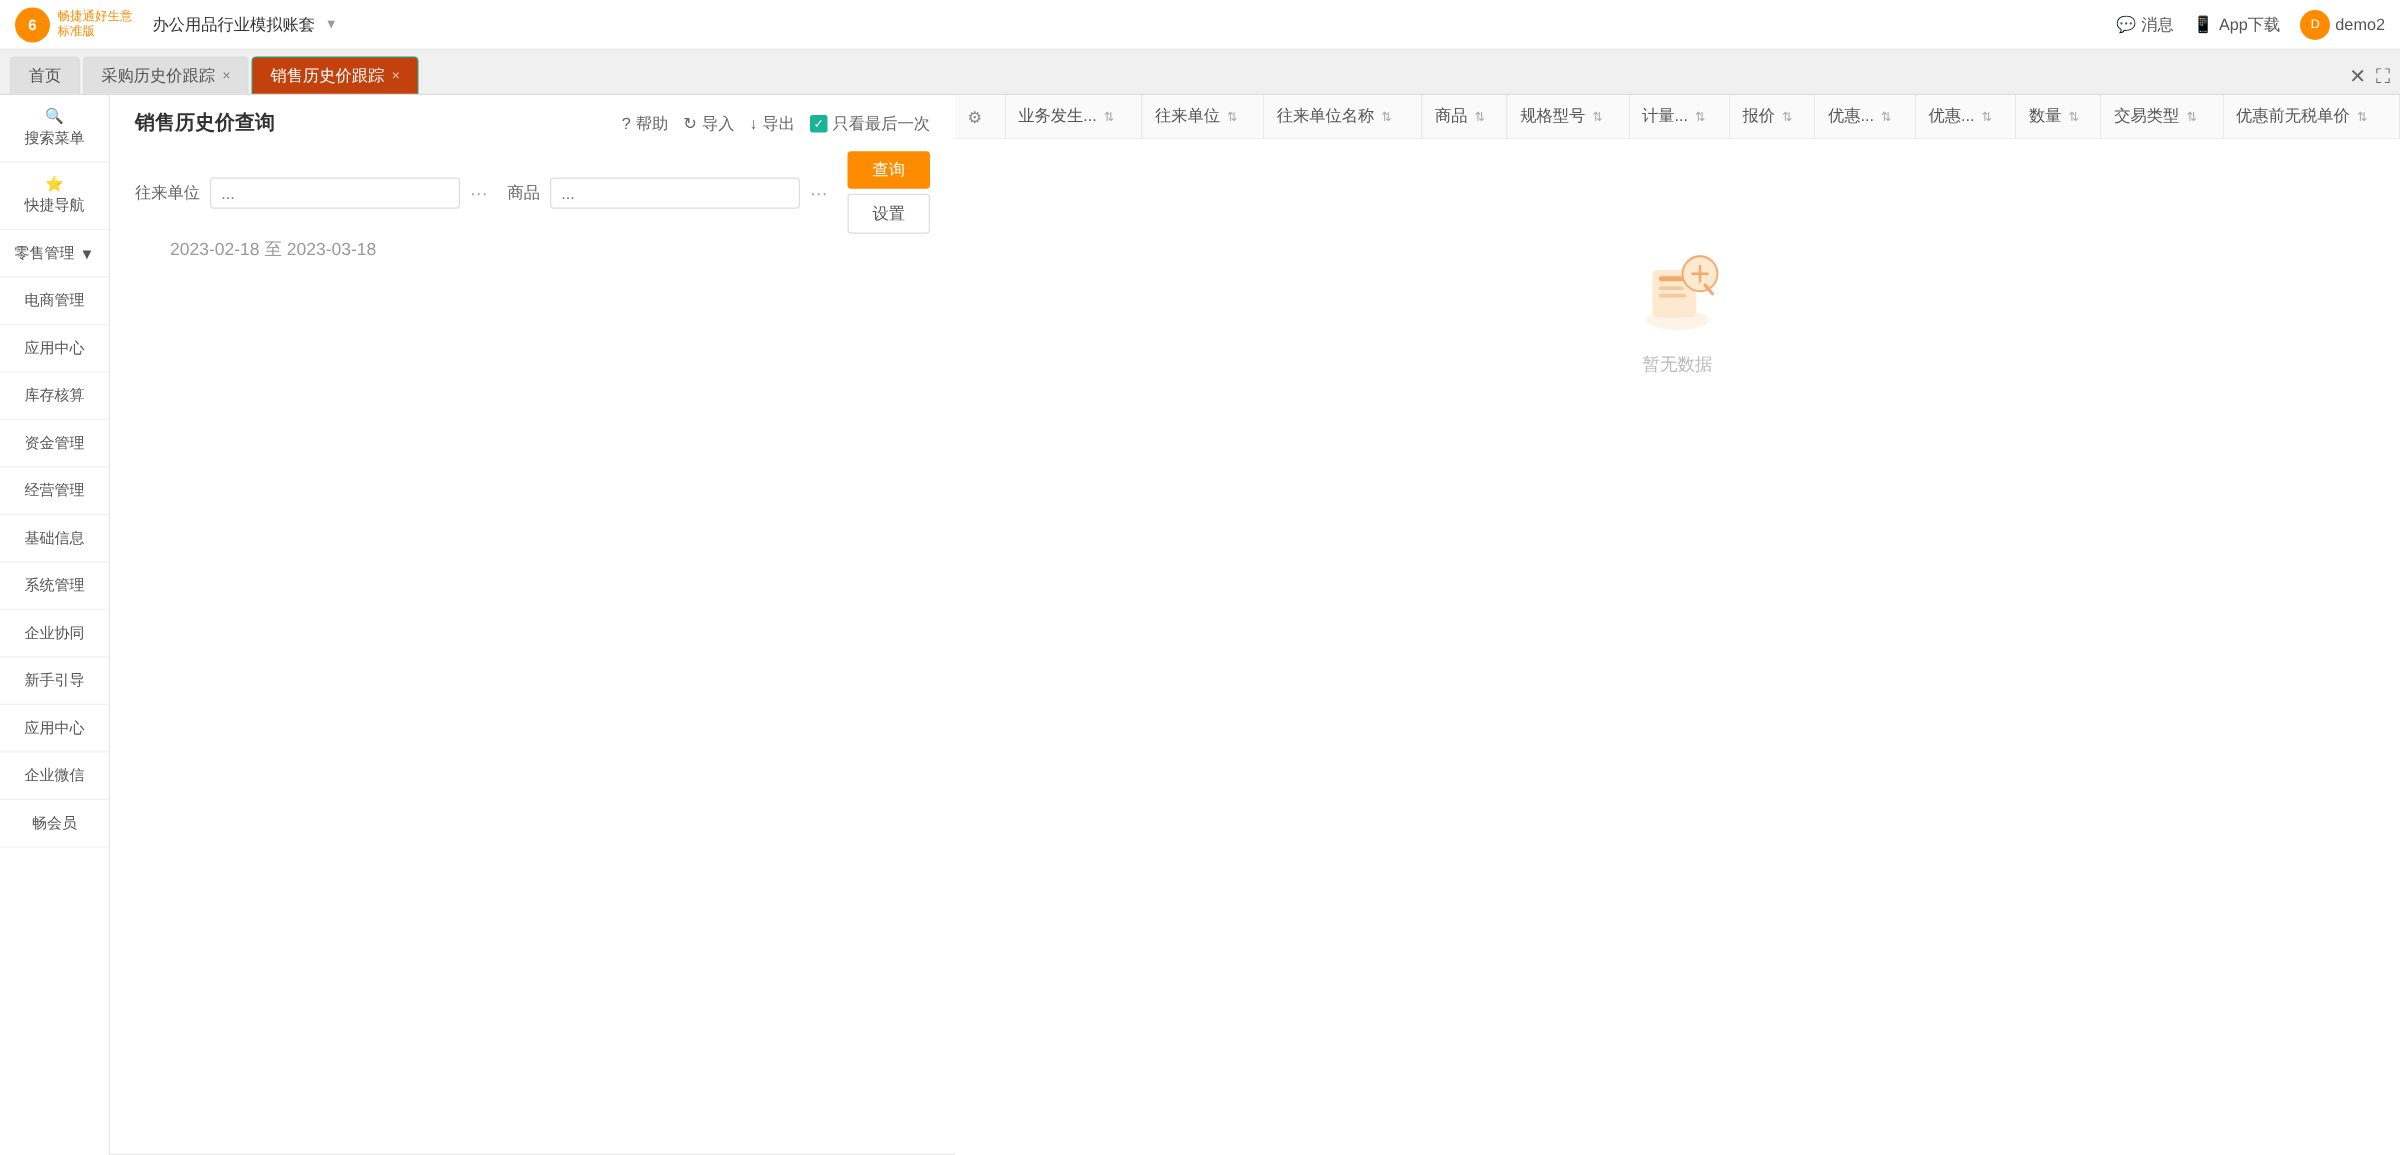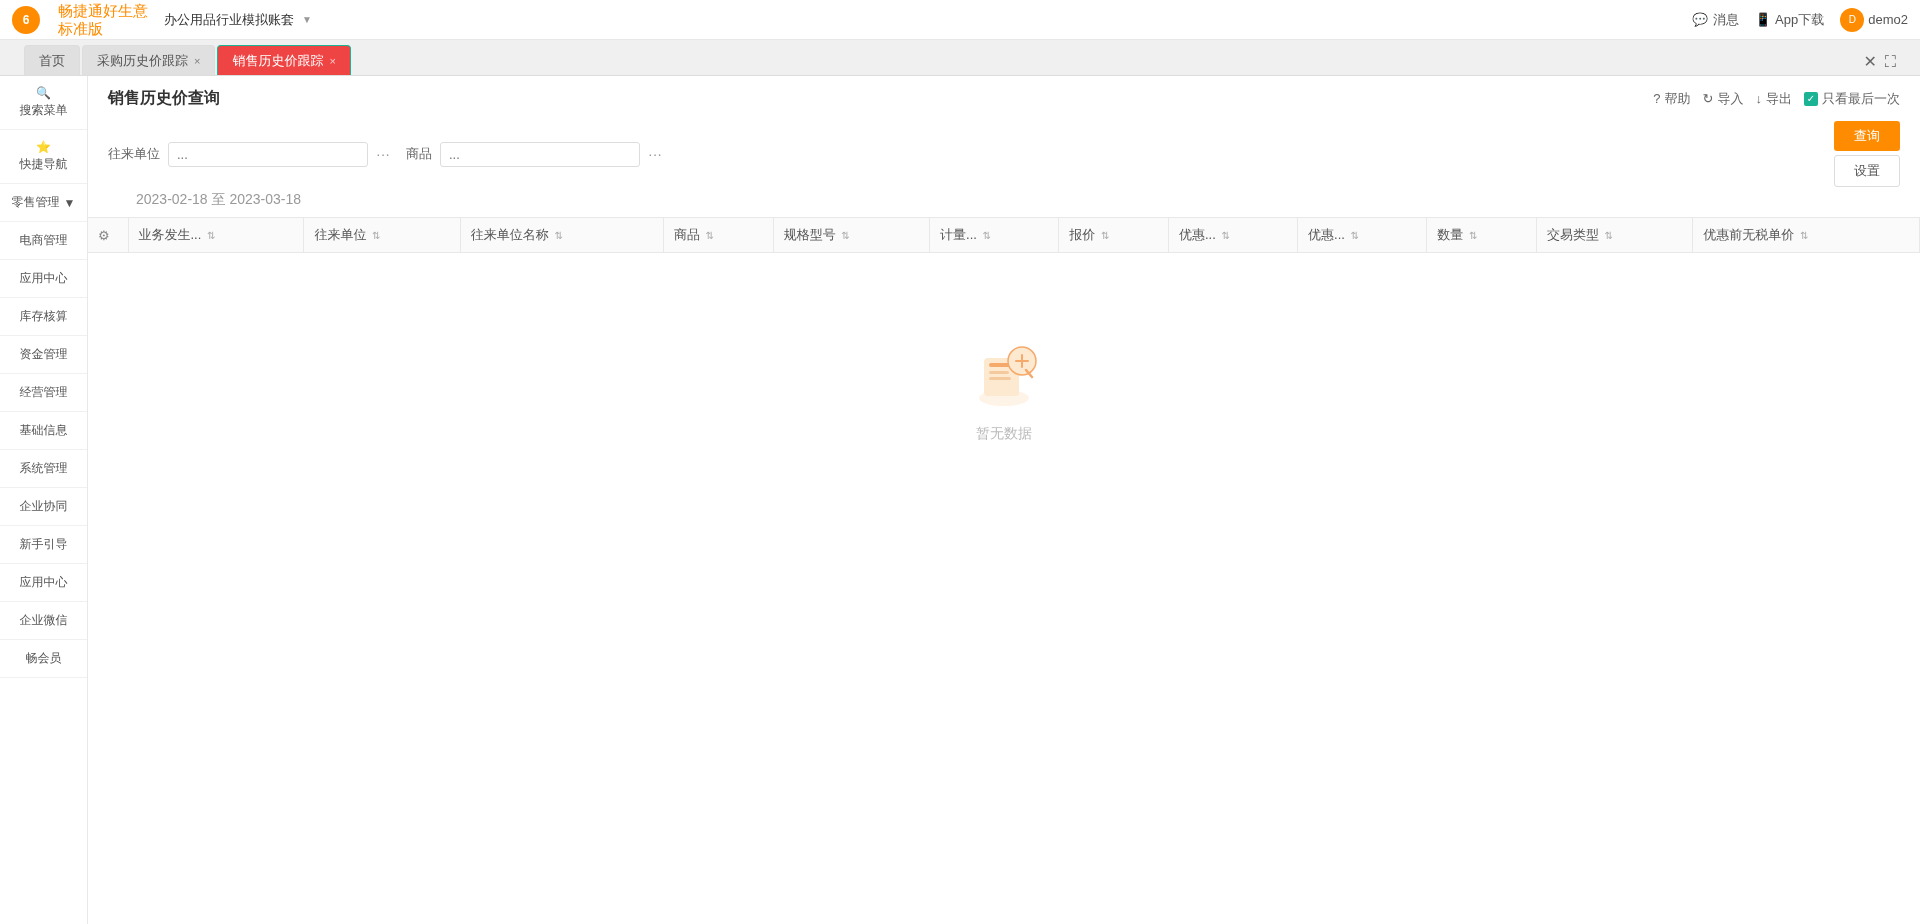--- a/index.html
+++ b/index.html
@@ -12,55 +12,55 @@
       border-bottom: 1px solid #e8e8e8;
       display: flex;
       align-items: center;
       padding: 0 12px;
       justify-content: space-between;
       z-index: 100;
     }
     .top-bar-left { display: flex; align-items: center; gap: 8px; }
     .logo-area { display: flex; align-items: center; gap: 6px; }
     .logo-icon { width: 28px; height: 28px; background: #ff8c00; border-radius: 50%; display: flex; align-items: center; justify-content: center; color: white; font-size: 12px; font-weight: bold; }
-    .logo-text { font-size: 15px; color: #ff8c00; line-height: 1.2; margin-left: 12px; }
+    .logo-text { font-size: 10px; color: #ff8c00; line-height: 1.2; }
     .app-title { font-size: 13px; color: #333; margin-left: 8px; }
     .dropdown-arrow { color: #999; font-size: 10px; cursor: pointer; }
     .top-bar-right { display: flex; align-items: center; gap: 16px; color: #555; font-size: 13px; }
     .top-bar-right-item { display: flex; align-items: center; gap: 4px; cursor: pointer; }
     .avatar { width: 24px; height: 24px; border-radius: 50%; background: #ff8c00; display: flex; align-items: center; justify-content: center; color: white; font-size: 10px; }
 
     
     .tab-bar {
       height: 36px;
       background: #f0f0f0;
       display: flex;
       align-items: flex-end;
-      padding: 0 24px;
+      padding: 0 8px;
       gap: 2px;
       border-bottom: 1px solid #ddd;
       justify-content: space-between;
     }
     .tab-bar-tabs { display: flex; align-items: flex-end; gap: 2px; }
     .tab {
       height: 30px;
       padding: 0 14px;
       display: flex;
       align-items: center;
       gap: 6px;
       background: #e0e0e0;
       border-radius: 4px 4px 0 0;
       cursor: pointer;
       font-size: 13px;
       color: #555;
       border: 1px solid #ddd;
       border-bottom: none;
     }
     .tab.active {
-      background: #ef4444;
+      background: #c2410c;
       color: white;
       border-color: #1ab394;
     }
     .tab-close { font-size: 11px; cursor: pointer; opacity: 0.7; }
     .tab-bar-actions { display: flex; align-items: center; gap: 8px; padding-bottom: 4px; }
     .tab-bar-action { cursor: pointer; color: #666; font-size: 16px; }
 
     
     .main-layout { display: flex; flex: 1; overflow: hidden; }
 
@@ -83,21 +83,21 @@
       flex-direction: column;
       align-items: center;
       gap: 2px;
       border-bottom: 1px solid #f0f0f0;
     }
 
     
     .content-area {
       flex: 1;
       display: flex;
-      flex-direction: column;
+      flex-direction: row;
       overflow: hidden;
       background: #0f172a;
     }
 
     
     .page-header {
       background: #fff;
       padding: 12px 20px 8px;
       border-bottom: 1px solid #e8e8e8;
     }

